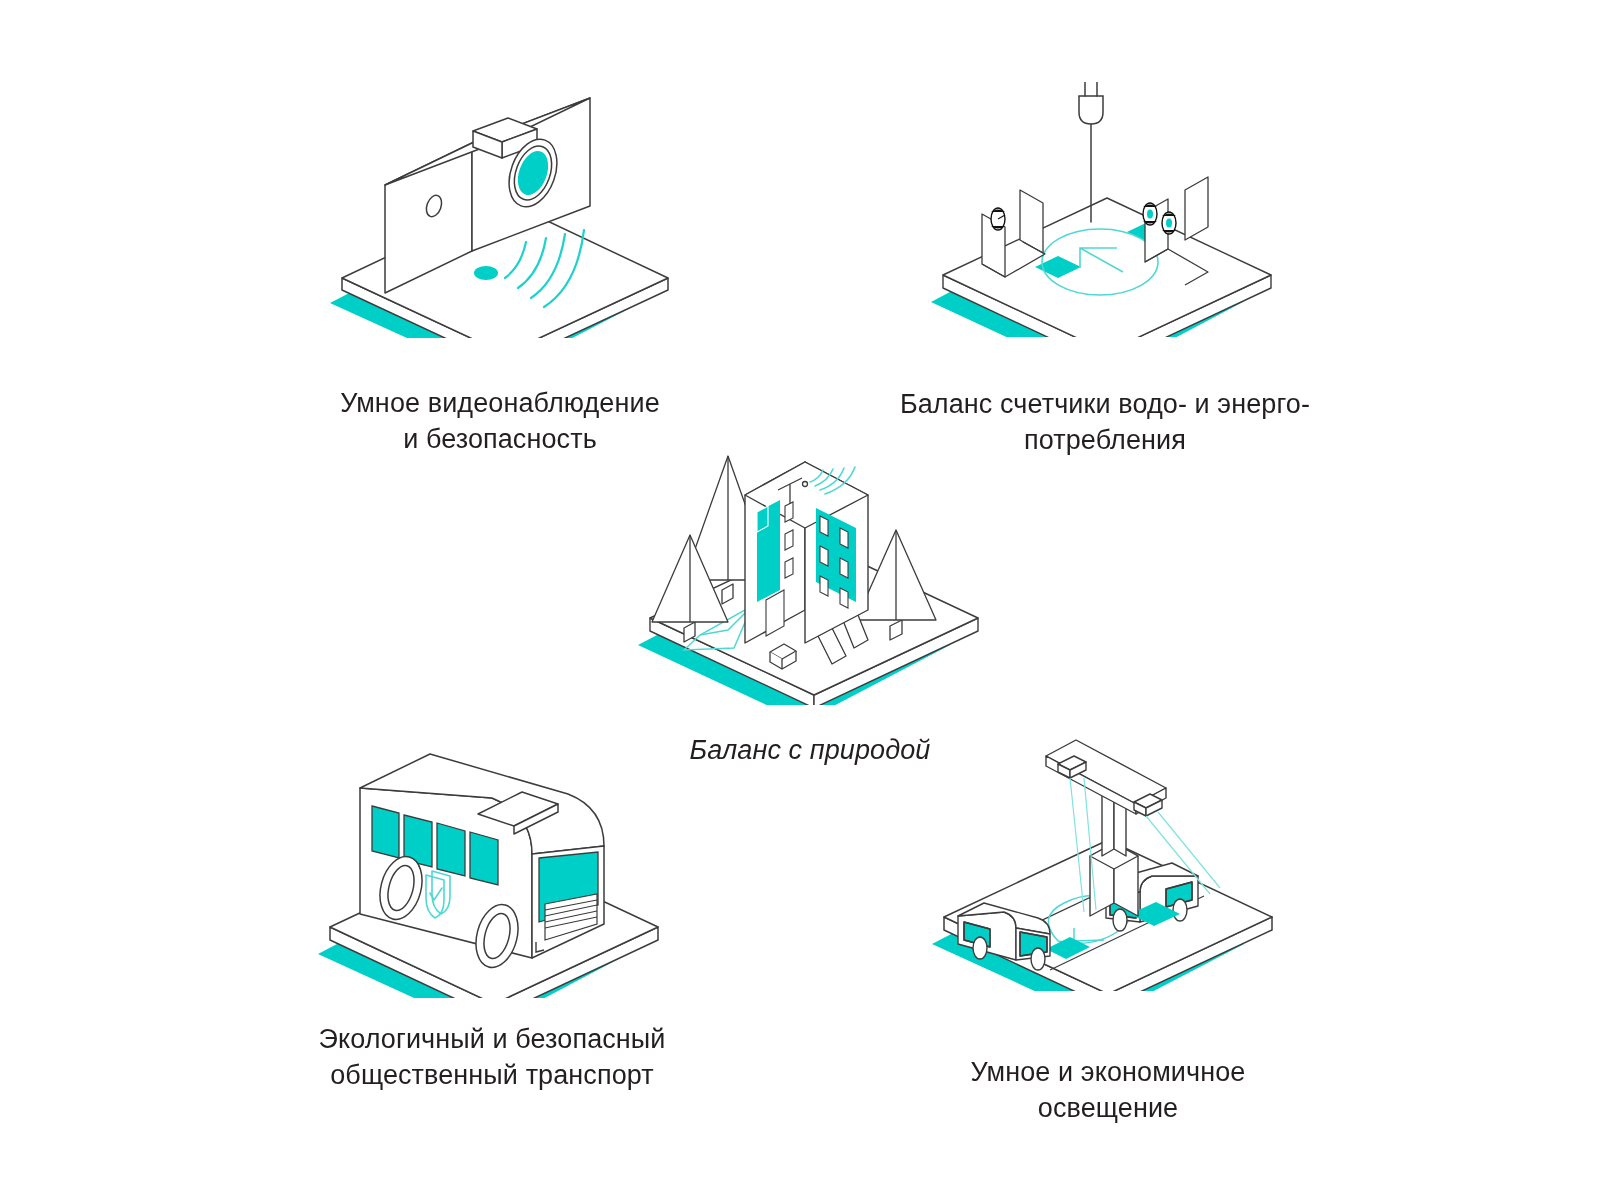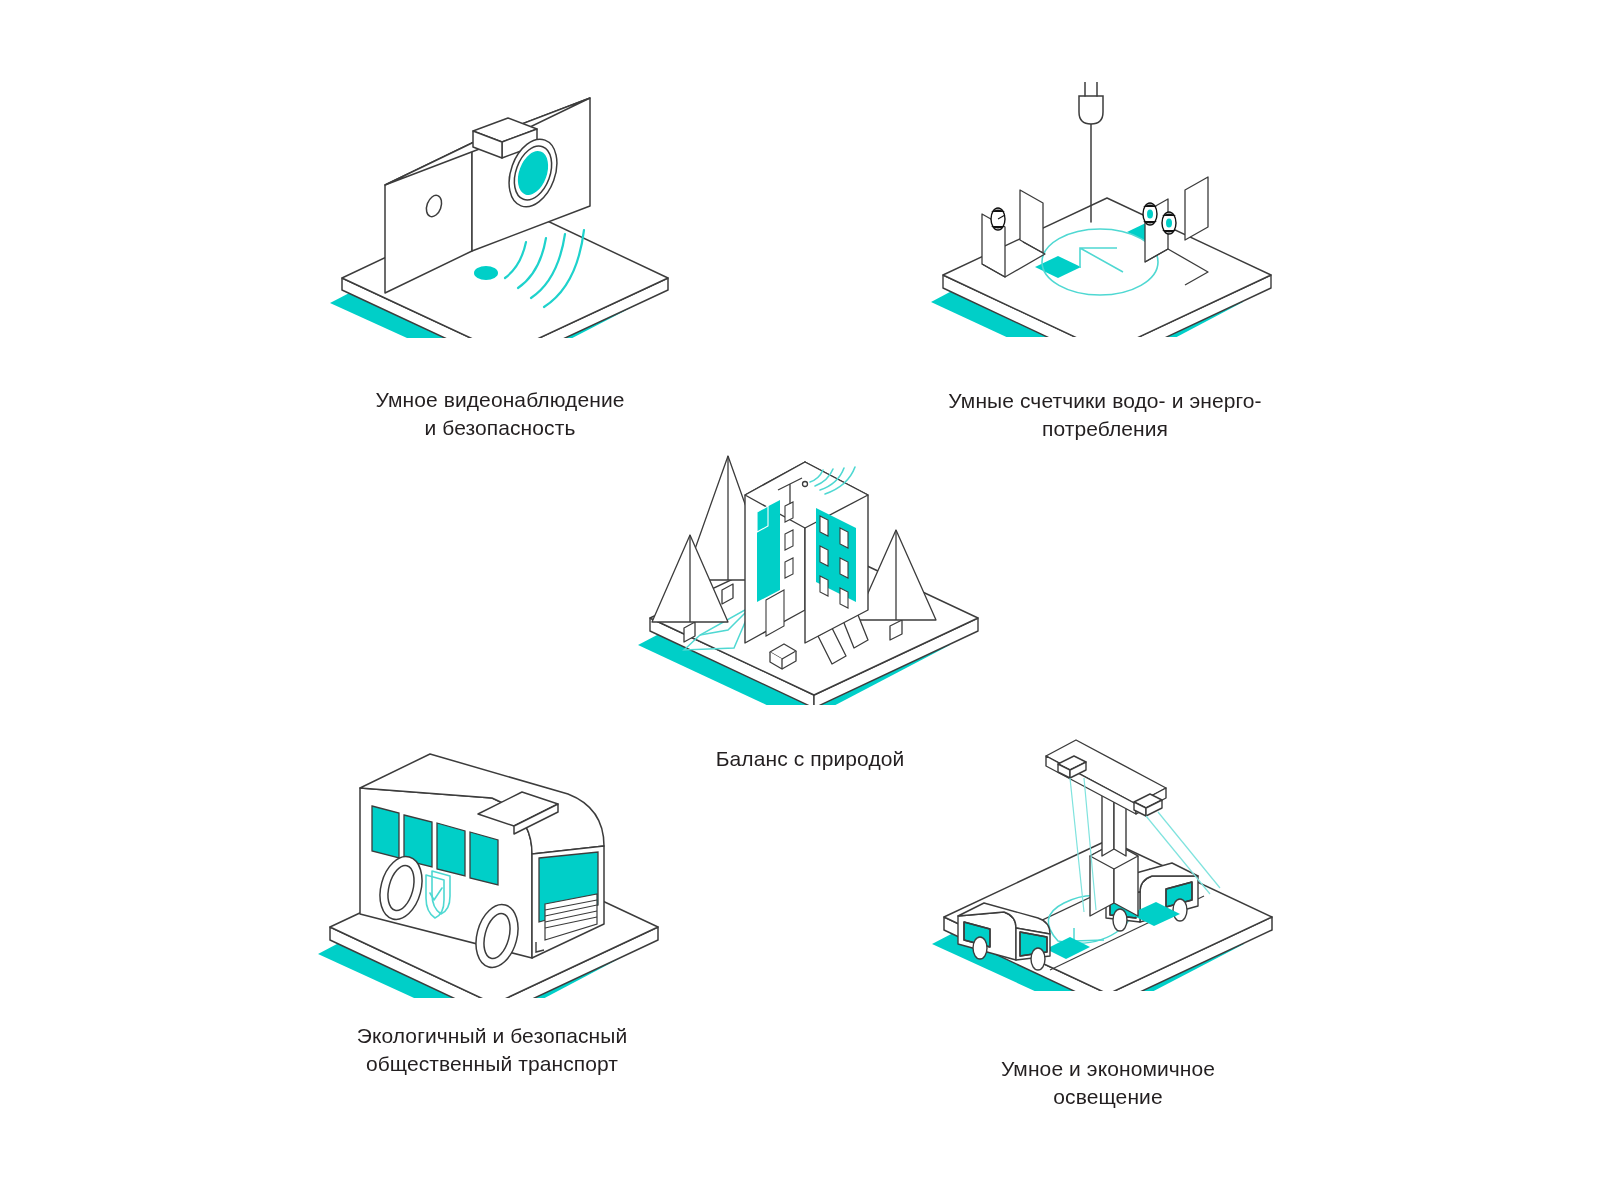--- a/index.html
+++ b/index.html
@@ -26,36 +26,36 @@
   }
   .card-art {
     position: relative;
   }
   .card-art svg {
     display: block;
   }
   .card-caption {
     text-align: center;
     color: #231f20;
-    font-size: 21px;
+    font-size: 27px;
     line-height: 1.32;
     letter-spacing: 0.1px;
     white-space: pre-line;
     font-family: "Liberation Sans", sans-serif;
   }
   
   #card-surveillance { left: 290px;  top: 88px;  width: 420px; }
   #card-meters       { left: 895px;  top: 82px;  width: 420px; }
   #card-nature       { left: 600px;  top: 440px; width: 420px; }
   #card-transport    { left: 282px;  top: 728px; width: 420px; }
   #card-lighting     { left: 898px;  top: 716px; width: 420px; gap: 36px; }
 
   #card-surveillance .card-caption { margin-top: 48px; }
   #card-meters .card-caption       { margin-top: 50px; }
-  #card-nature .card-caption       { margin-top: 40px; }
+  #card-nature .card-caption       { margin-top: 28px; font-style: italic; }
   #card-transport .card-caption    { margin-top: 24px; text-align: center; }
   #card-lighting .card-caption     { margin-top: 28px; }
 </style>
 </head>
 <body>
 
 <div class="board">
 
   <div class="card" id="card-surveillance">
     <div class="card-art">
@@ -148,21 +148,21 @@
         </g>
 
         <g stroke="#3c3c3c" stroke-width="1.5" fill="#ffffff" stroke-linecap="round">
           <line x1="196" y1="42" x2="196" y2="140"></line>
           <path d="M184,14 L184,30 q0,12 12,12 q12,0 12,-12 L208,14 Z" fill="#ffffff"></path>
           <line x1="190" y1="14" x2="190" y2="0"></line>
           <line x1="202" y1="14" x2="202" y2="0"></line>
         </g>
       </svg>
     </div>
-    <div class="card-caption">Умные счетчики водо- и энерго-
+    <div class="card-caption">Баланс счетчики водо- и энерго-
 потребления</div>
   </div>
 
   <div class="card" id="card-nature">
     <div class="card-art">
       <svg width="420" height="265" viewBox="0 0 420 265">
 
         <polygon points="38,205 185,128 350,205 203,282" fill="#00CFC8" stroke="none"></polygon>
         <g stroke="#3c3c3c" stroke-width="1.4" fill="#ffffff" stroke-linejoin="round">
           <polygon points="50,178 50,191 214,268 214,255" fill="#ffffff"></polygon>

